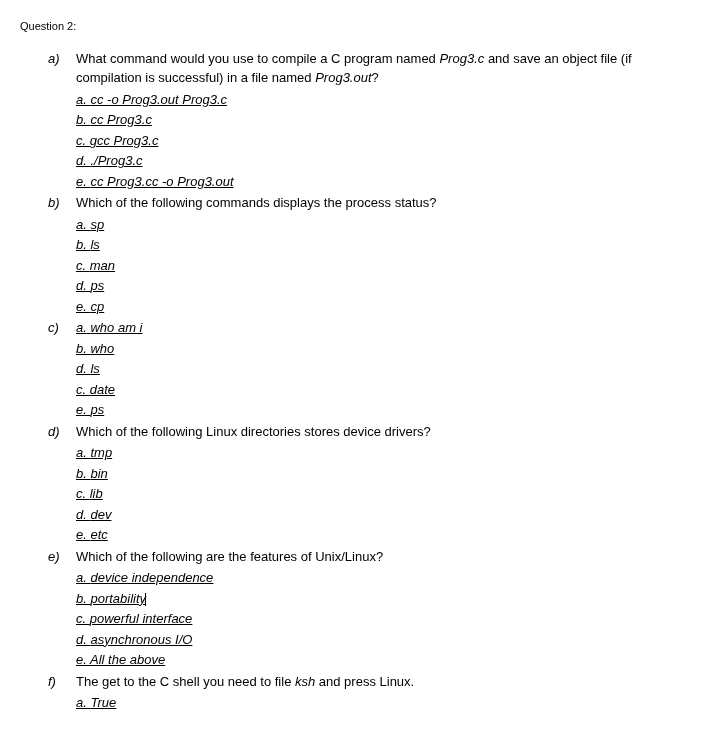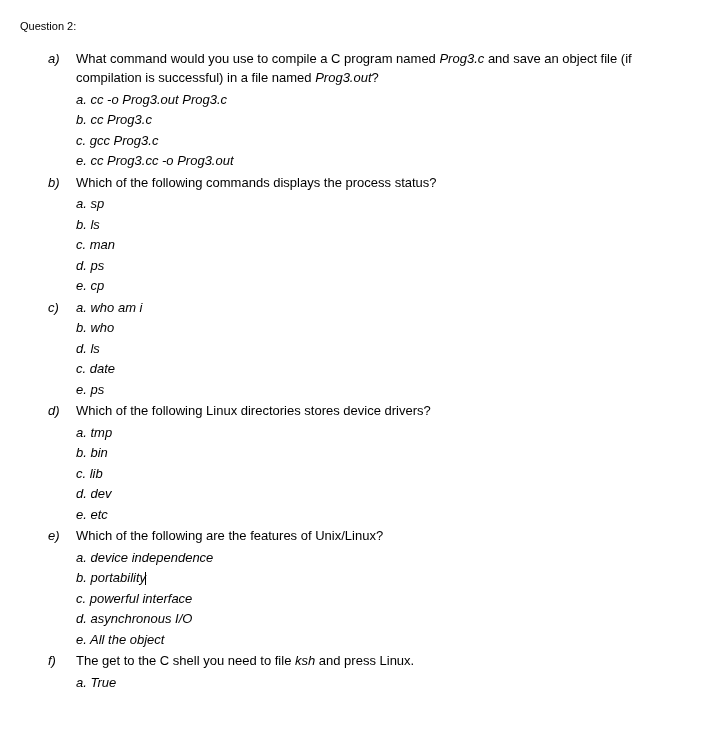--- a/index.html
+++ b/index.html
@@ -35,20 +35,21 @@
     }
     .question-text {
       margin-bottom: 2px;
     }
     .options-list {
       padding-left: 0;
     }
     .option-item {
       margin-bottom: 1px;
       font-style: italic;
+      text-decoration: underline;
     }
     .option-marker {
       font-style: italic;
     }
     .italic {
       font-style: italic;
     }
     .cursor {
       display: inline-block;
       width: 1px;
@@ -66,20 +67,21 @@
 </div>
 
 <div class="questions-list" id="questions-container">
 <div class="question-item">
       <span class="question-marker">a)</span>
       <div class="question-text"><span>What command would you use to compile a C program named </span><span class="italic">Prog3.c</span><span> and save an object file (if compilation is successful) in a file named </span><span class="italic">Prog3.out</span><span>?</span></div>
       <div class="options-list">
         <div class="option-item"><span class="option-marker">a. </span><span>cc -o Prog3.out Prog3.c</span></div>
         <div class="option-item"><span class="option-marker">b. </span><span>cc Prog3.c</span></div>
         <div class="option-item"><span class="option-marker">c. </span><span>gcc Prog3.c</span></div>
+        <div class="option-item"><span class="option-marker">d. </span><span>./Prog3.c</span></div>
         <div class="option-item"><span class="option-marker">e. </span><span>cc Prog3.cc -o Prog3.out</span></div>
       </div>
     </div>
     <div class="question-item">
       <span class="question-marker">b)</span>
       <div class="question-text"><span>Which of the following commands displays the process status?</span></div>
       <div class="options-list">
         <div class="option-item"><span class="option-marker">a. </span><span>sp</span></div>
         <div class="option-item"><span class="option-marker">b. </span><span>ls</span></div>
         <div class="option-item"><span class="option-marker">c. </span><span>man</span></div>
@@ -109,21 +111,21 @@
       </div>
     </div>
     <div class="question-item">
       <span class="question-marker">e)</span>
       <div class="question-text"><span>Which of the following are the features of Unix/Linux?</span></div>
       <div class="options-list">
         <div class="option-item"><span class="option-marker">a. </span><span>device independence</span></div>
         <div class="option-item"><span class="option-marker">b. </span><span>portability</span><span class="cursor"></span></div>
         <div class="option-item"><span class="option-marker">c. </span><span>powerful interface</span></div>
         <div class="option-item"><span class="option-marker">d. </span><span>asynchronous I/O</span></div>
-        <div class="option-item"><span class="option-marker">e. </span><span>All the object</span></div>
+        <div class="option-item"><span class="option-marker">e. </span><span>All the above</span></div>
       </div>
     </div>
     <div class="question-item">
       <span class="question-marker">f)</span>
       <div class="question-text"><span>The get to the C shell you need to file </span><span class="italic">ksh</span><span> and press Linux.</span></div>
       <div class="options-list">
         <div class="option-item"><span class="option-marker">a. </span><span>True</span></div>
       </div>
     </div>
   </div>

